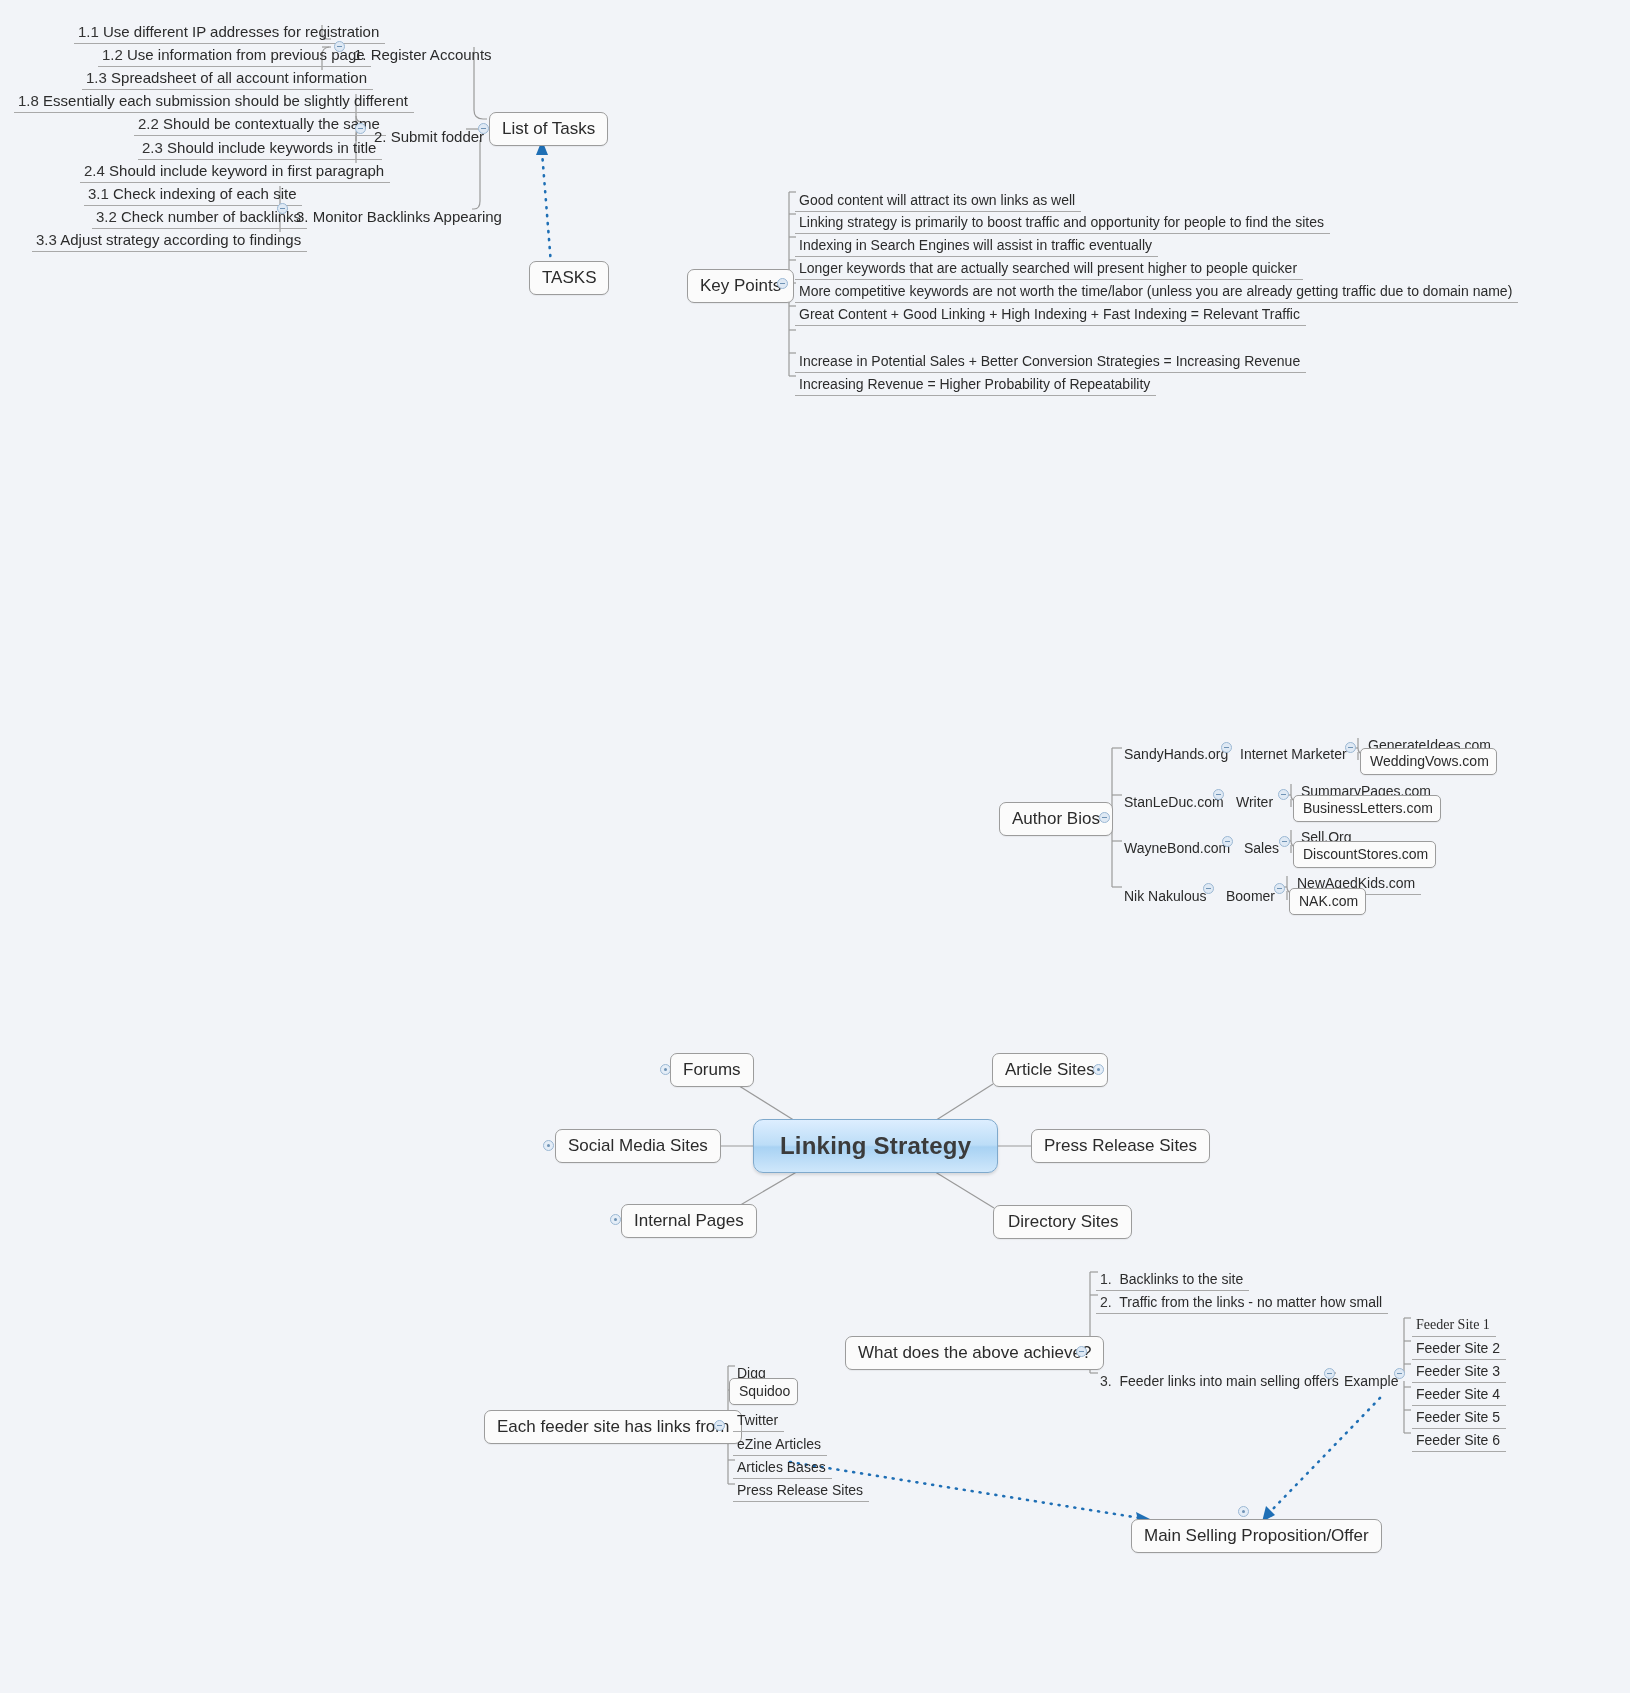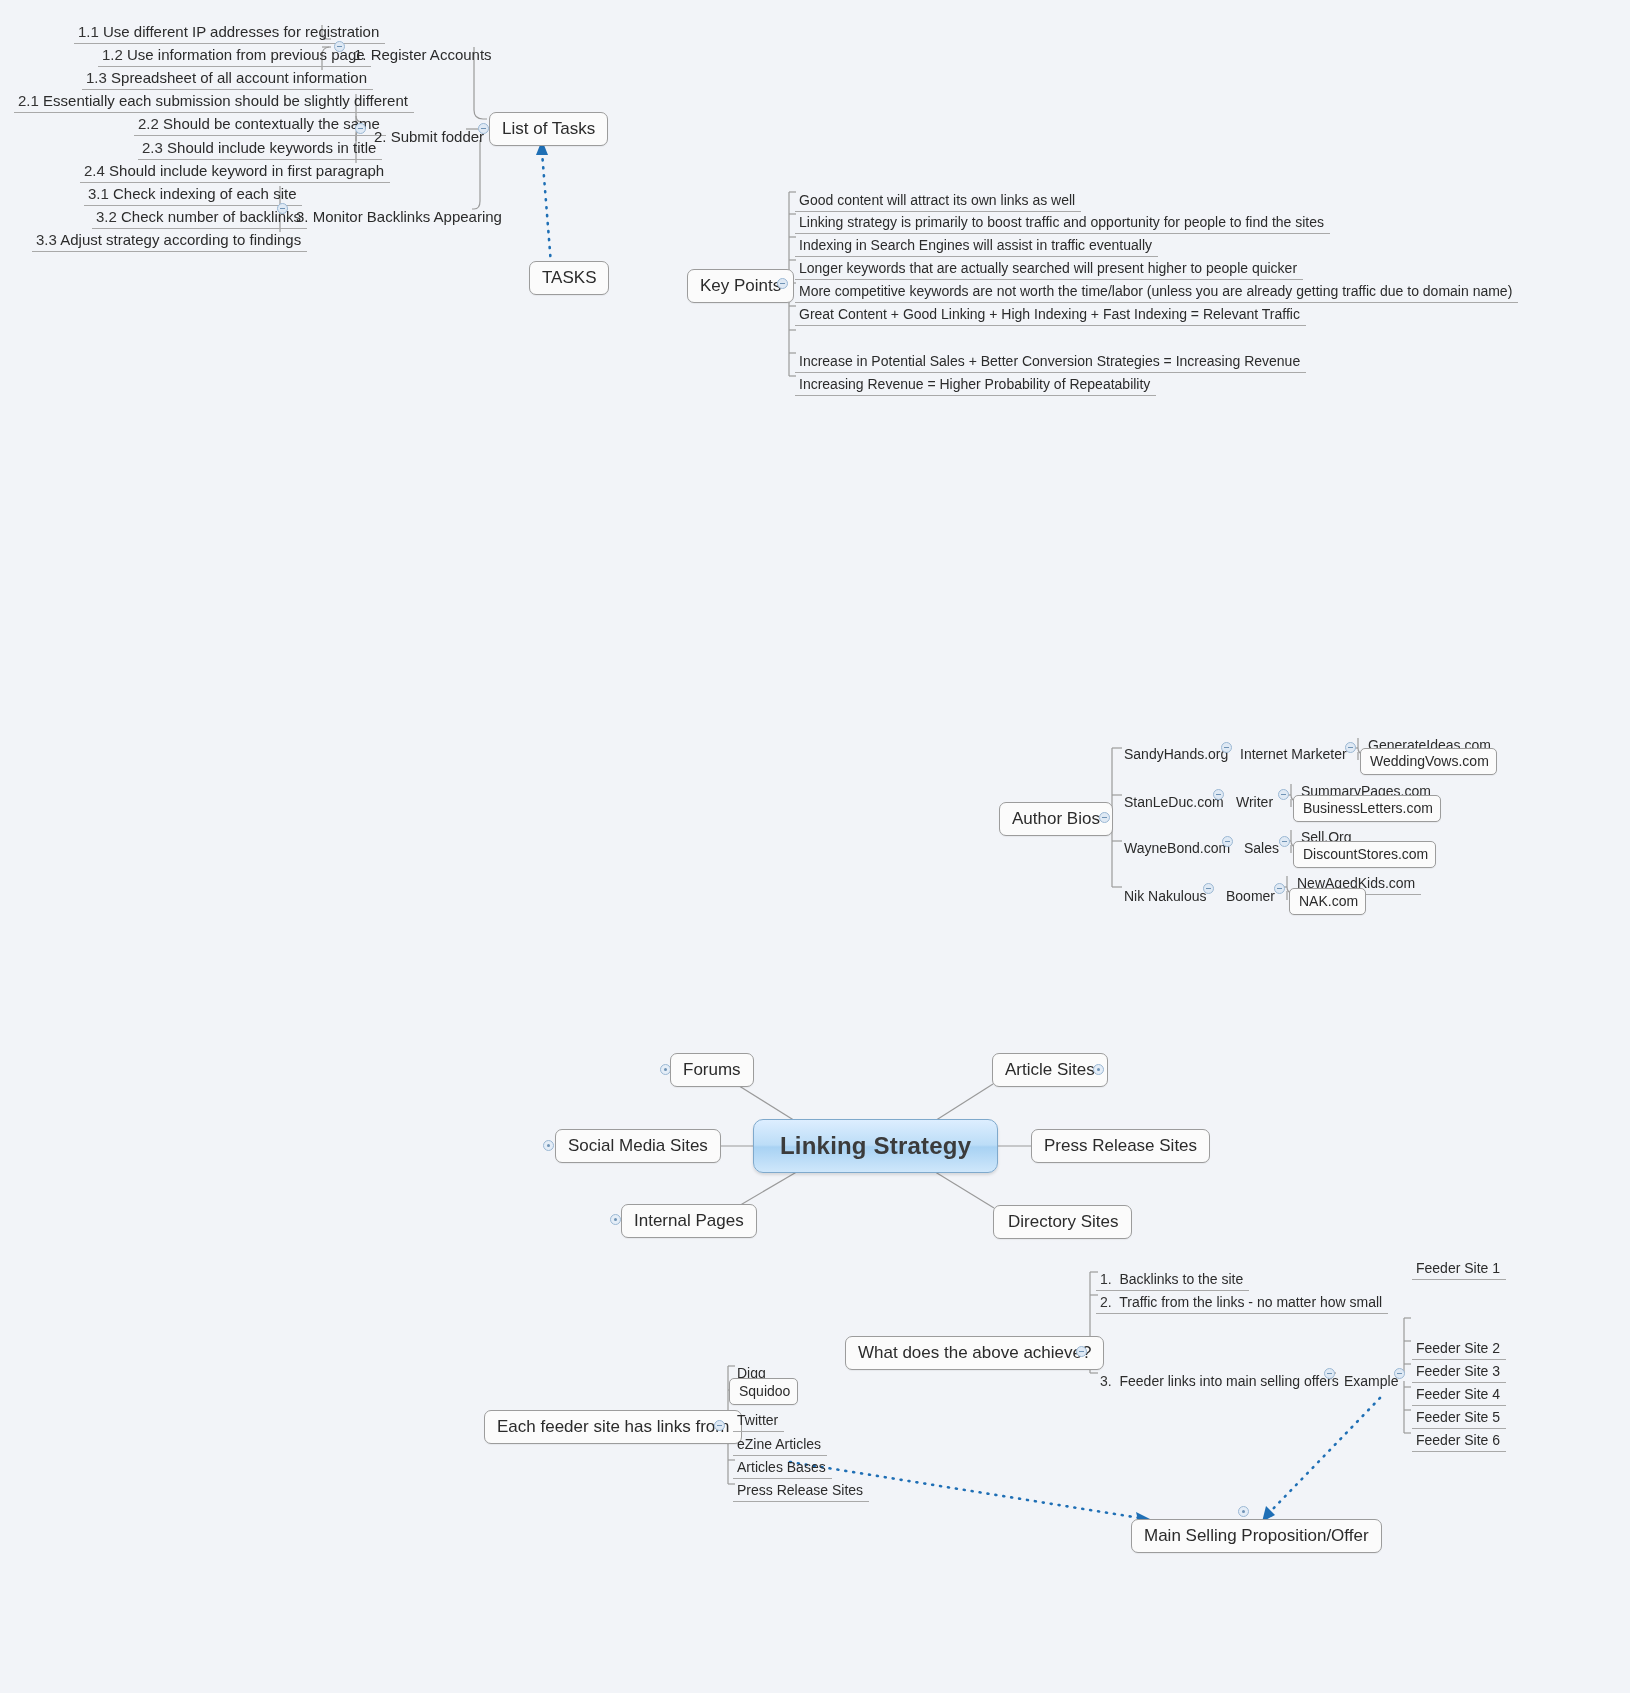--- a/index.html
+++ b/index.html
@@ -177,21 +177,21 @@
       <polygon points="542,140 536,155 548,155"></polygon>
       <polygon points="1152,1520 1136,1512 1139,1524"></polygon>
       <polygon points="1262,1522 1266,1506 1275,1515"></polygon>
     </g>
   </svg>
 
   <div class="node ul m" style="left:74px;top:14px;"><span class="num">1.1</span> <span>Use different IP addresses for registration</span></div>
   <div class="node ul m" style="left:98px;top:37px;"><span class="num">1.2</span> <span>Use information from previous page</span></div>
   <div class="node ul m" style="left:82px;top:60px;"><span class="num">1.3</span> <span>Spreadsheet of all account information</span></div>
 
-  <div class="node ul m" style="left:14px;top:83px;"><span class="num">2.1</span> <span>Essentially each submission should be slightly different</span></div>
+  <div class="node ul m" style="left:14px;top:83px;"><span class="num">1.8</span> <span>Essentially each submission should be slightly different</span></div>
   <div class="node ul m" style="left:134px;top:106px;"><span class="num">2.2</span> <span>Should be contextually the same</span></div>
   <div class="node ul m" style="left:138px;top:130px;"><span class="num">2.3</span> <span>Should include keywords in title</span></div>
   <div class="node ul m" style="left:80px;top:153px;"><span class="num">2.4</span> <span>Should include keyword in first paragraph</span></div>
 
   <div class="node ul m" style="left:84px;top:176px;"><span class="num">3.1</span> <span>Check indexing of each site</span></div>
   <div class="node ul m" style="left:92px;top:199px;"><span class="num">3.2</span> <span>Check number of backlinks</span></div>
   <div class="node ul m" style="left:32px;top:222px;"><span class="num">3.3</span> <span>Adjust strategy according to findings</span></div>
 
   <div class="marker" style="left:334px;top:41px;"></div>
   <div class="node ul m" style="left:350px;top:37px;border-bottom:none;">1.  Register Accounts</div>
@@ -271,21 +271,21 @@
   <div class="marker" style="left:1076px;top:1346px;"></div>
 
   <div class="node ul" style="left:1096px;top:1262px;"><span class="num">1.</span>&nbsp; <span>Backlinks to the site</span></div>
   <div class="node ul" style="left:1096px;top:1285px;"><span class="num">2.</span>&nbsp; <span>Traffic from the links - no matter how small</span></div>
   <div class="node ul" style="left:1096px;top:1364px;border-bottom:none;"><span class="num">3.</span>&nbsp; <span>Feeder links into main selling offers</span></div>
 
   <div class="marker" style="left:1324px;top:1368px;"></div>
   <div class="node ul" style="left:1340px;top:1364px;border-bottom:none;">Example</div>
   <div class="marker" style="left:1394px;top:1368px;"></div>
 
-  <div class="node ul" style="left:1412px;top:1251px;">Feeder Site 1</div>
+  <div class="node ul" style="left:1412px;top:1308px;font-family:Liberation Serif, serif;">Feeder Site 1</div>
   <div class="node ul" style="left:1412px;top:1331px;">Feeder Site 2</div>
   <div class="node ul" style="left:1412px;top:1354px;">Feeder Site 3</div>
   <div class="node ul" style="left:1412px;top:1377px;">Feeder Site 4</div>
   <div class="node ul" style="left:1412px;top:1400px;">Feeder Site 5</div>
   <div class="node ul" style="left:1412px;top:1423px;">Feeder Site 6</div>
 
   <div class="node box" style="left:484px;top:1410px;">Each feeder site has links from</div>
   <div class="marker" style="left:714px;top:1420px;"></div>
 
   <div class="node ul" style="left:733px;top:1356px;">Digg</div>

